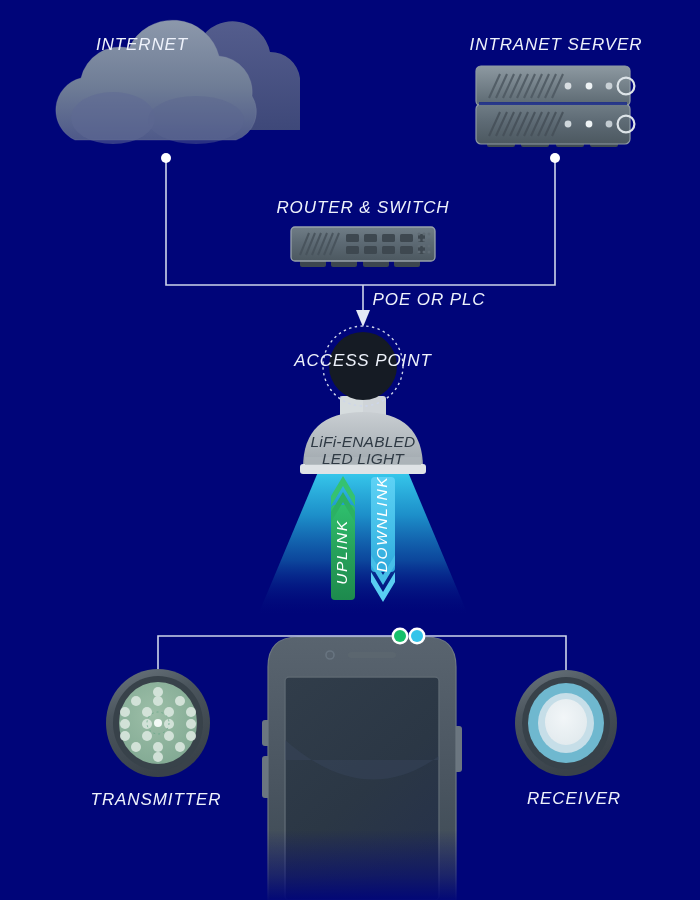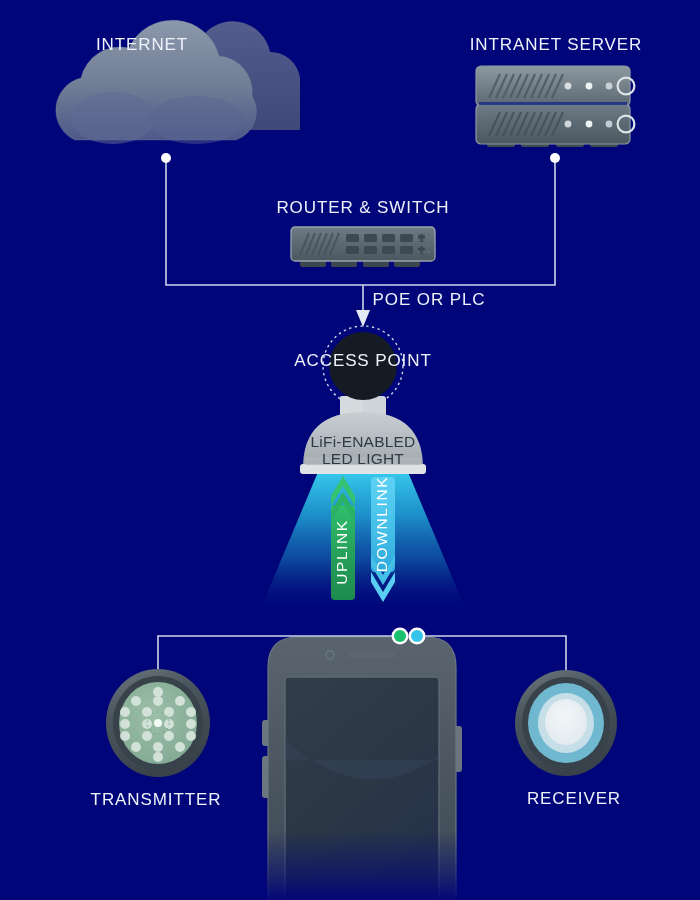--- a/index.html
+++ b/index.html
@@ -12,20 +12,21 @@
     width: 700px;
     height: 900px;
     overflow: hidden;
     font-family: "Liberation Sans", sans-serif;
   }
   #diagram-root {
     position: relative;
     width: 700px;
     height: 900px;
     background: #000579;
+    font-style: italic;
   }
   svg.stage {
     display: block;
     width: 700px;
     height: 900px;
   }
   .lbl {
     font-family: "Liberation Sans", sans-serif;
     fill: #eef2fb;
     font-size: 17px;

